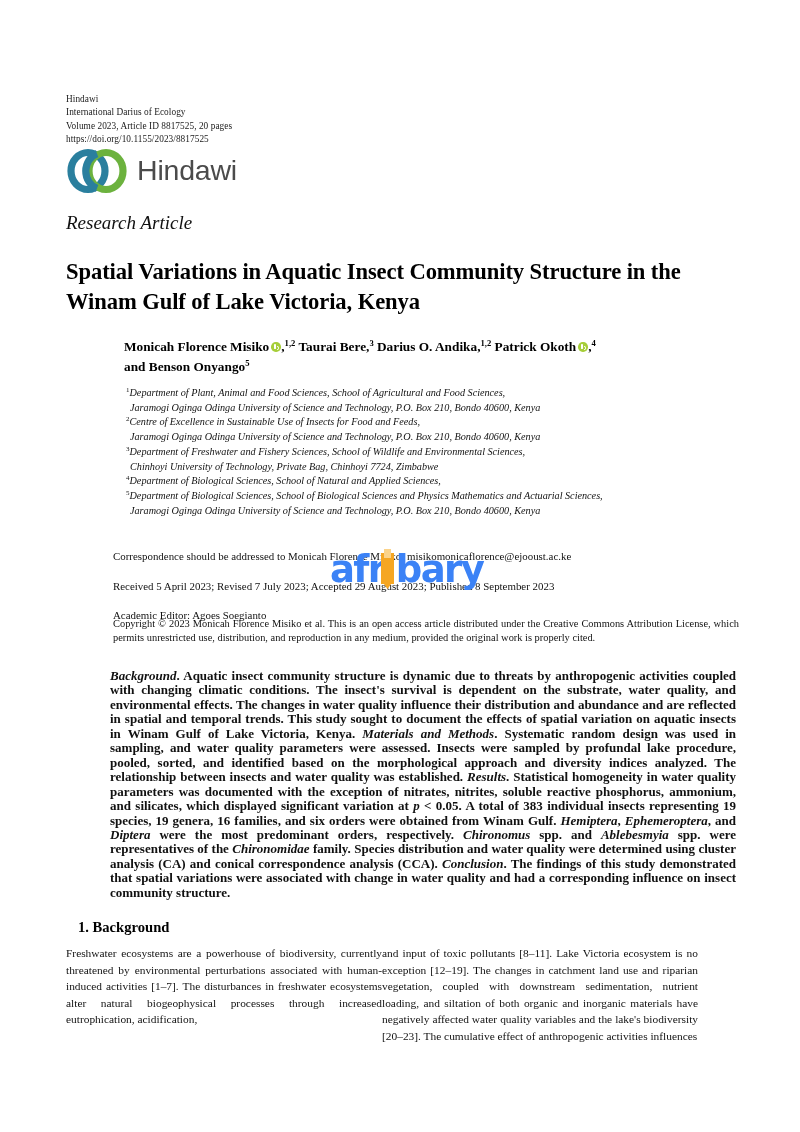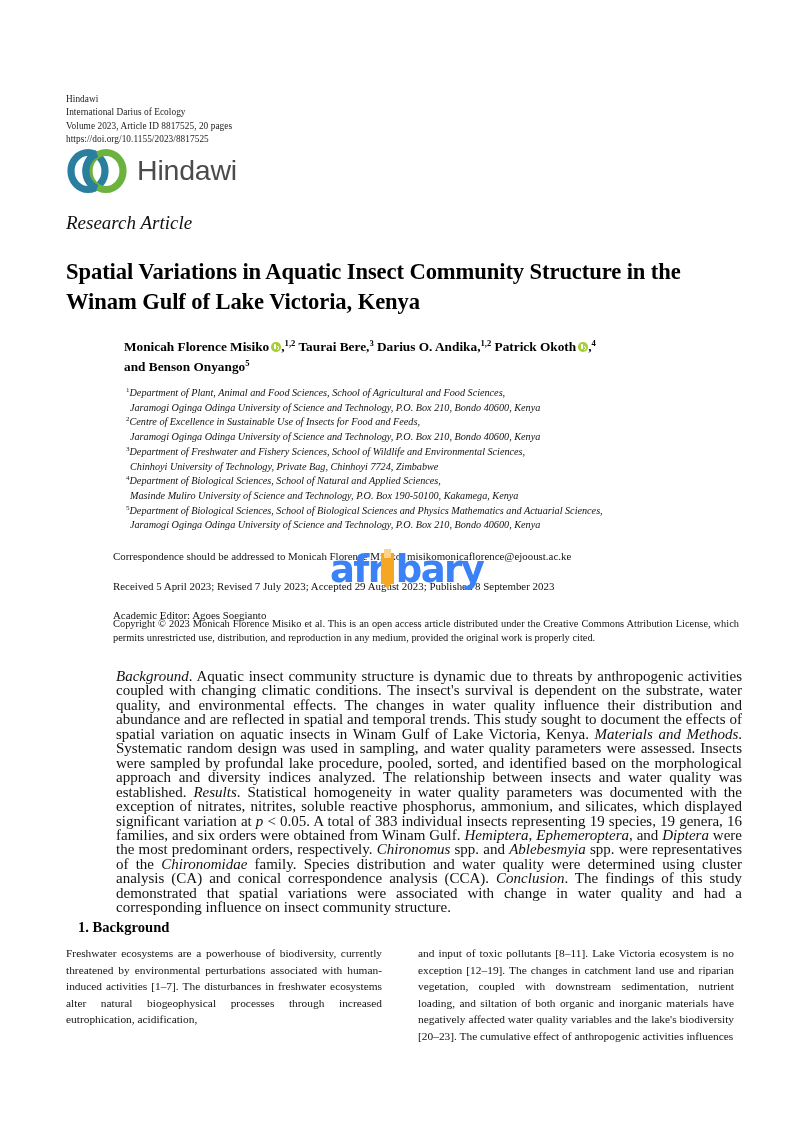--- a/index.html
+++ b/index.html
@@ -214,46 +214,46 @@
     font-size: 10.4px;
     line-height: 14.4px;
     text-align: justify;
     color: #111;
   }
 
   
   .abstract {
     position: absolute;
     top: 669px;
-    left: 116px;
+    left: 110px;
     width: 626px;
-    font-size: 15px;
+    font-size: 13px;
     line-height: 14.45px;
     text-align: justify;
     color: #111;
+    font-weight: bold;
   }
   .abstract i { font-style: italic; }
 
   
   .section-head {
     position: absolute;
     top: 919px;
     left: 66px;
     font-size: 14.6px;
     font-weight: bold;
     color: #000;
     margin-left: 12px;
   }
   .cols {
     position: absolute;
     top: 945px;
     left: 66px;
     width: 668px;
     display: flex;
-    gap: 36px;
   }
   .col {
     width: 316px;
     font-size: 11.4px;
     line-height: 16.6px;
     text-align: justify;
     color: #111;
     hyphens: manual;
   }
   .col p { margin: 0; }
@@ -292,21 +292,21 @@
     <span>Taurai Bere,</span><sup>3</sup>
     <span>Darius O. Andika,</span><sup>1,2</sup>
     <span>Patrick Okoth</span><span class="orcid"></span><span>,</span><sup>4</sup><br>
     <span>and Benson Onyango</span><sup>5</sup>
   </div>
 
   <div class="affils">
     <div class="aff"><sup>1</sup><span>Department of Plant, Animal and Food Sciences, School of Agricultural and Food Sciences,</span><span class="cont">Jaramogi Oginga Odinga University of Science and Technology, P.O. Box 210, Bondo 40600, Kenya</span></div>
     <div class="aff"><sup>2</sup><span>Centre of Excellence in Sustainable Use of Insects for Food and Feeds,</span><span class="cont">Jaramogi Oginga Odinga University of Science and Technology, P.O. Box 210, Bondo 40600, Kenya</span></div>
     <div class="aff"><sup>3</sup><span>Department of Freshwater and Fishery Sciences, School of Wildlife and Environmental Sciences,</span><span class="cont">Chinhoyi University of Technology, Private Bag, Chinhoyi 7724, Zimbabwe</span></div>
-    <div class="aff"><sup>4</sup><span>Department of Biological Sciences, School of Natural and Applied Sciences,</span><span class="cont">Masinde Muliro University of Science and Technology, P.O. Box 190-50100, Kakamega, Kenya</span></div>
+    <div class="aff"><sup>4</sup><span>Department of Biological Sciences, School of Natural and Applied Sciences,</span></div>
     <div class="aff"><sup>5</sup><span>Department of Biological Sciences, School of Biological Sciences and Physics Mathematics and Actuarial Sciences,</span><span class="cont">Jaramogi Oginga Odinga University of Science and Technology, P.O. Box 210, Bondo 40600, Kenya</span></div>
   </div>
 
   <div class="meta">
     <div>Correspondence should be addressed to Monicah Florence Misiko; misikomonicaflorence@ejooust.ac.ke</div>
     <div>Received 5 April 2023; Revised 7 July 2023; Accepted 29 August 2023; Published 8 September 2023</div>
     <div>Academic Editor: Agoes Soegianto</div>
   </div>
 
   <div class="watermark">

